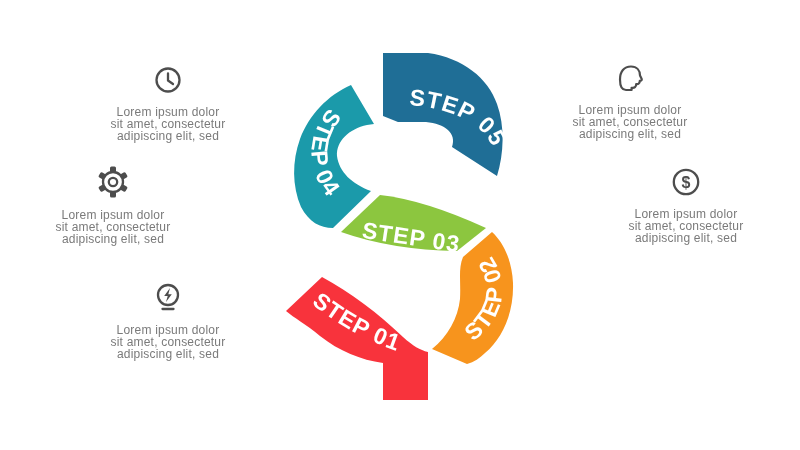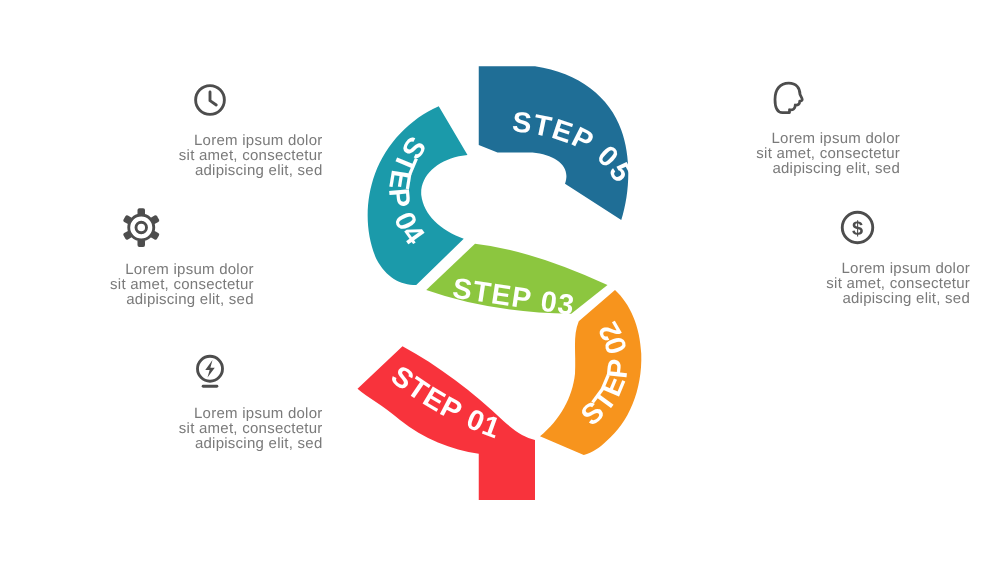--- a/index.html
+++ b/index.html
@@ -1,19 +1,19 @@
 <!DOCTYPE html>
 <html><head>
 <meta charset="utf-8">
 <style>
   html,body{margin:0;padding:0;background:#ffffff;}
   .stage{position:relative;width:800px;height:450px;background:#ffffff;overflow:hidden;
          font-family:"Liberation Sans", sans-serif;}
   .figure-svg{position:absolute;left:0;top:0;}
-  .note{position:absolute;width:180px;text-align:right;}
+  .note{position:absolute;width:180px;text-align:center;}
   .note .icon-wrap{display:flex;justify-content:center;margin-bottom:8px;}
   .note .line{font-size:12px;line-height:12px;color:#7a7a7a;letter-spacing:.2px;}
   .seg-label{font-weight:bold;font-size:23px;letter-spacing:1px;fill:#ffffff;}
 </style>
 </head>
 <body>
 
 <div class="stage">
 
   <svg class="figure-svg" width="800" height="450" viewBox="0 0 800 450">

